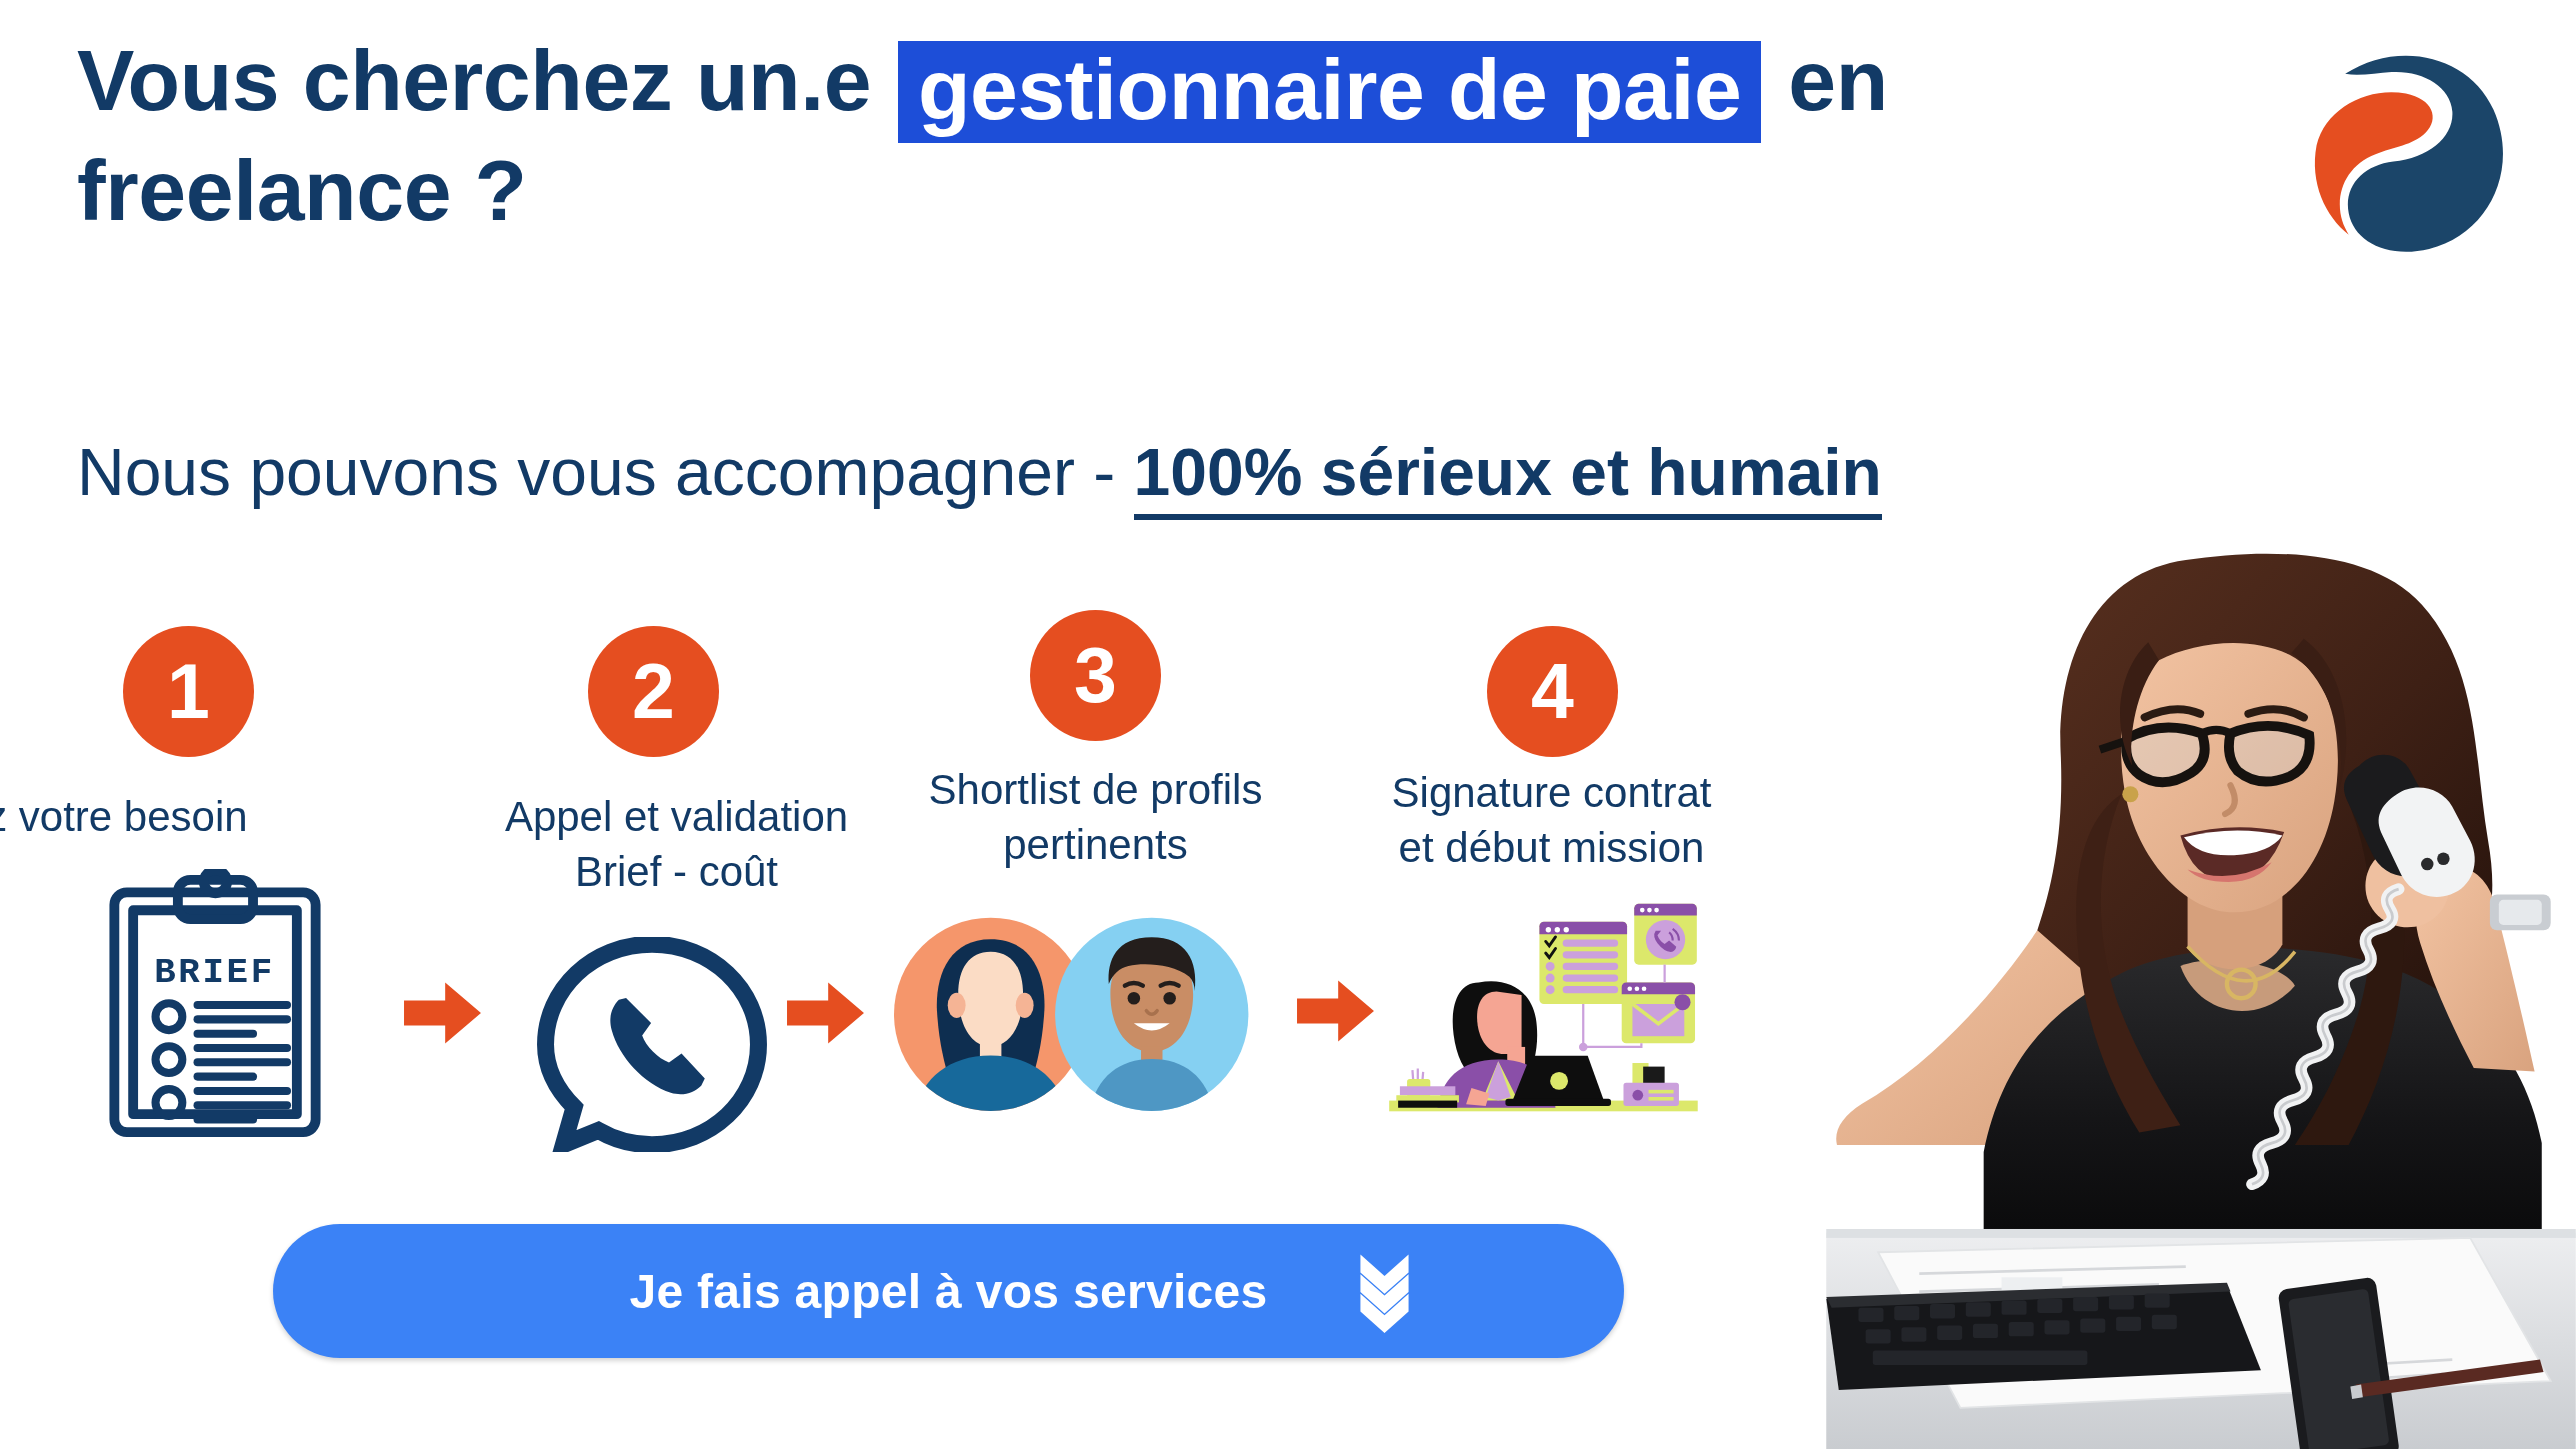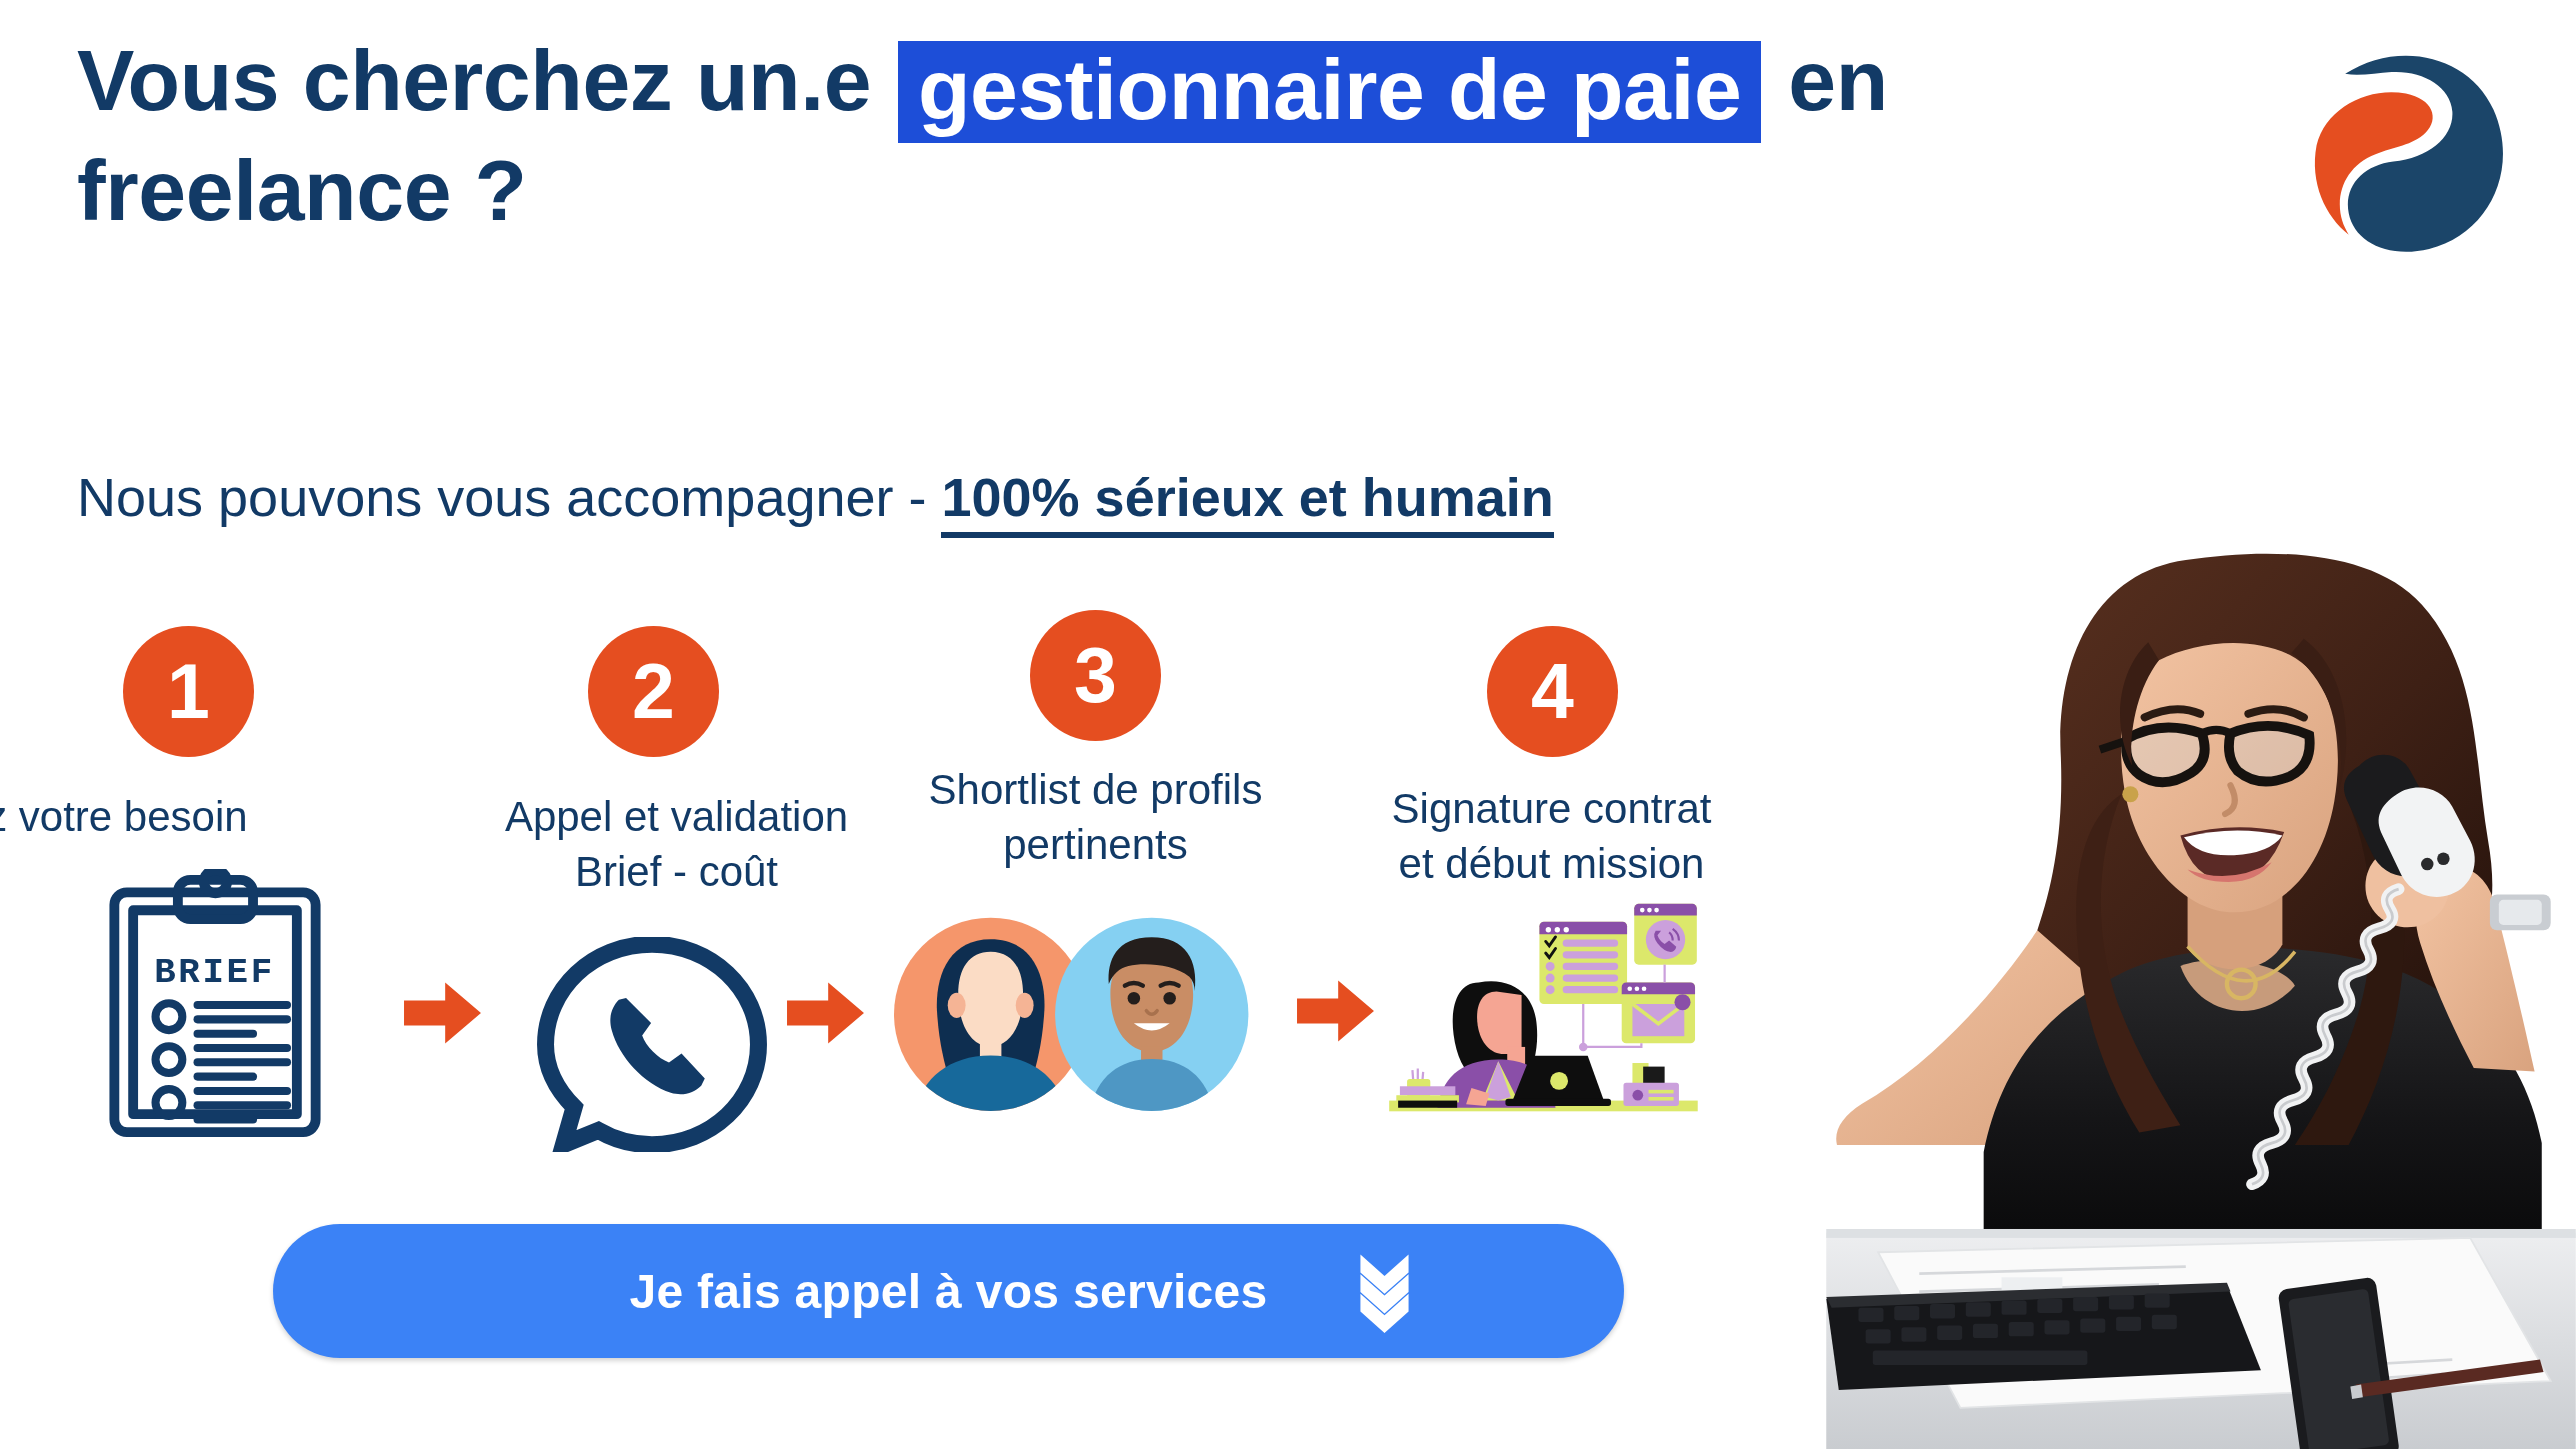--- a/index.html
+++ b/index.html
@@ -19,21 +19,21 @@
     display:inline-block; line-height:1.02; margin:0 3.6px;
     position:relative; top:9px;text-align:right;
   }
 
   
   .logo { position:absolute; left:2263px; top:27px; width:259px; height:242px; }
 
   
   .subtitle {
     position:absolute; left:77px; top:434px; width:2147px;
-    font-size:54px; color:#123A66; font-weight:400; white-space:nowrap;margin-top:32px;
+    font-size:66px; color:#123A66; font-weight:400; white-space:nowrap;
   }
   .subtitle b { font-weight:bold; border-bottom:6.3px solid #123A66; padding-bottom:5.4px; }
 
   
   .step { position:absolute; }
   .step-badge {
     width:131px; height:131px; border-radius:50%;
     background:#E54E20; color:#fff;
     display:flex; align-items:center; justify-content:center;
     font-size:77px; font-weight:bold; line-height:1;
@@ -193,21 +193,21 @@
     <svg viewBox="0 0 86 76" width="77" height="68">
       <path d="M0 24 L46 24 L46 4 L86 38 L46 72 L46 52 L0 52 Z" fill="#E54E20"></path>
     </svg>
   </div>
 
   <div class="step" style="left:1487px; top:626px;">
     <div class="step-badge">
       <span>4</span>
     </div>
   </div>
-  <div class="step-label" style="left:1337px; top:765px;margin-top:16px;">Signature contrat
+  <div class="step-label" style="left:1337px; top:765px;">Signature contrat
 et début mission</div>
   <div style="position:absolute; left:1364px; top:877px; width:358px; height:237px;">
     <svg viewBox="0 0 400 265" width="358" height="237">
 
       <g>
         <rect x="196" y="50" width="98" height="92" rx="5" fill="#DCE86B"></rect>
         <path d="M196 55 a5 5 0 0 1 5 -5 h88 a5 5 0 0 1 5 5 v9 h-98 Z" fill="#8A4FA8"></path>
         <circle cx="206" cy="59" r="3" fill="#fff"></circle>
           <circle cx="216" cy="59" r="3" fill="#fff"></circle>
           <circle cx="226" cy="59" r="3" fill="#fff"></circle>

